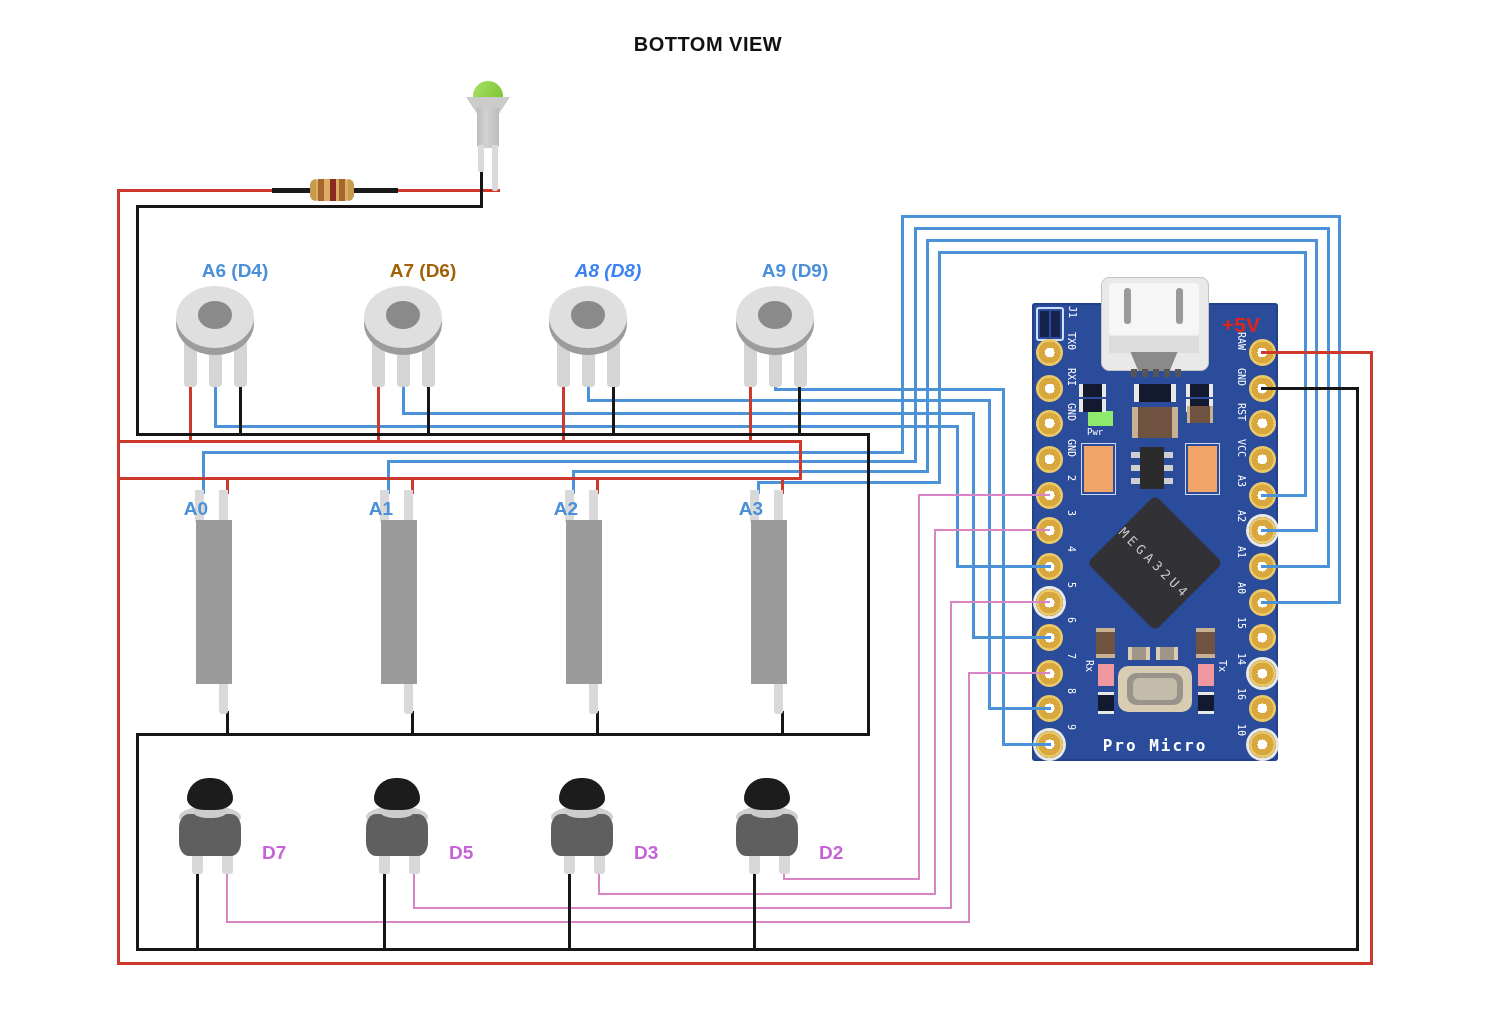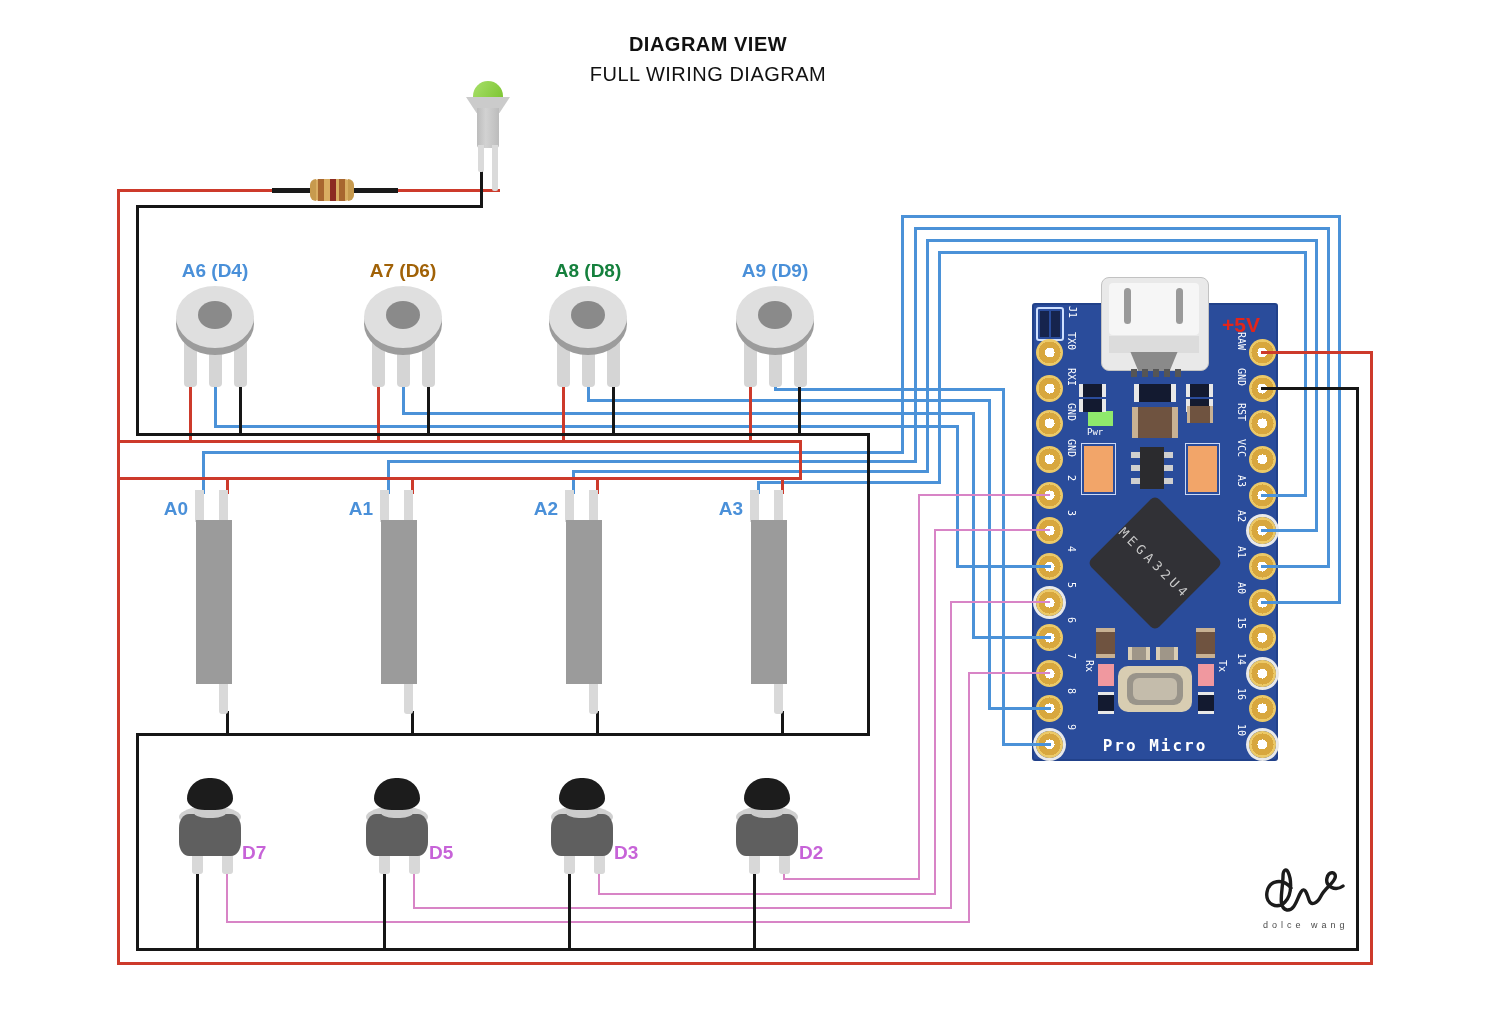--- a/index.html
+++ b/index.html
@@ -10,37 +10,36 @@
   #board-group{position:absolute;inset:0;z-index:1;}
   #wires{position:absolute;inset:0;z-index:2;}
   #components{position:absolute;inset:0;z-index:3;}
   #labels{position:absolute;inset:0;z-index:4;}
   
   .title-block{position:absolute;left:508px;top:33px;width:400px;text-align:center;z-index:4;}
   .title-main{font-size:20px;font-weight:bold;color:#111;letter-spacing:.5px;}
   .title-sub{font-size:20px;color:#111;margin-top:7px;letter-spacing:.5px;}
   .wire{position:absolute;}
   
-  .comp-label{position:absolute;font-weight:bold;font-size:19px;white-space:nowrap;}
+  .comp-label{position:absolute;font-weight:bold;font-size:19px;white-space:nowrap;margin-left:20px;}
   
   .silk{position:absolute;color:#fff;font-family:"DejaVu Sans Mono",monospace;font-size:10px;font-weight:normal;}
   .vert{writing-mode:vertical-rl;}
   .pad{position:absolute;width:27px;height:27px;border-radius:50%;
        background:radial-gradient(circle,#ffffff 0 5px,#d8a73e 5px 11px,#ecc967 11px 14px);}
   .pad.ring{box-shadow:0 0 0 3px #e9e9e9;}
   .logo-text{position:absolute;font-size:9px;letter-spacing:4px;color:#4a4a4a;white-space:nowrap;}
 </style>
 </head>
 <body>
 
 <div class="canvas">
 
   <div class="title-block">
-    <div class="title-main">DIAGRAM VIEW</div>
-    <div class="title-sub">FULL WIRING DIAGRAM</div>
+    <div class="title-main">BOTTOM VIEW</div>
   </div>
 
   <div id="board-group">
       <div class="abs" style="left: 1032px; top: 303px; width: 246px; height: 458px; background: rgb(42, 76, 155); border: 2px solid rgb(33, 65, 138); border-radius: 3px; box-sizing: border-box;"></div>
       <div class="abs" style="left: 1101px; top: 277px; width: 106px; height: 92px; background: rgb(233, 233, 233); border: 1px solid rgb(194, 194, 194); border-radius: 8px;"></div>
       <div class="abs" style="left: 1109px; top: 283px; width: 90px; height: 52px; background: rgb(246, 246, 246); border-radius: 4px;"></div>
       <div class="abs" style="left: 1124px; top: 288px; width: 7px; height: 36px; background: rgb(154, 154, 154); border-radius: 4px;"></div>
       <div class="abs" style="left: 1176px; top: 288px; width: 7px; height: 36px; background: rgb(154, 154, 154); border-radius: 4px;"></div>
       <div class="abs" style="left: 1109px; top: 336px; width: 90px; height: 17px; background: rgb(220, 220, 220);"></div>
       <div class="abs" style="left: 1126px; top: 352px; width: 56px; height: 19px; background: rgb(138, 138, 138); clip-path: polygon(8% 0px, 92% 0px, 78% 100%, 22% 100%);"></div>
@@ -334,32 +333,26 @@
         <div class="abs" style="left: 43.5px; top: 76px; width: 11px; height: 22px; background: rgb(216, 216, 216); border-radius: 0px 0px 3px 3px;"></div>
         <div class="abs" style="left: 1px; top: 30px; width: 62px; height: 22px; background: rgb(208, 208, 208); border-radius: 50%;"></div>
         <div class="abs" style="left: 1px; top: 38px; width: 62px; height: 42px; background: rgb(95, 95, 95); border-radius: 10px / 14px;"></div>
         <div class="abs" style="left: 16px; top: 28px; width: 32px; height: 14px; background: rgb(204, 204, 204); border-radius: 40%;"></div>
         <div class="abs" style="left: 9px; top: 2px; width: 46px; height: 32px; background: rgb(28, 28, 28); border-radius: 50% 50% 42% 42% / 70% 70% 38% 38%;"></div>
       </div>
     </div>
   <div id="labels">
       <div class="abs comp-label" style="left: 165px; top: 260px; width: 100px; height: 24px; color: rgb(74, 144, 217); text-align: center;">A6 (D4)</div>
       <div class="abs comp-label" style="left: 353px; top: 260px; width: 100px; height: 24px; color: #a16207; text-align: center;">A7 (D6)</div>
-      <div class="abs comp-label" style="left: 538px; top: 260px; width: 100px; height: 24px; color: #15803d; text-align: center;">A8 (D8)</div>
+      <div class="abs comp-label" style="left: 538px; top: 260px; width: 100px; height: 24px; color: #3b82f6; text-align: center; font-style: italic;">A8 (D8)</div>
       <div class="abs comp-label" style="left: 725px; top: 260px; width: 100px; height: 24px; color: rgb(74, 144, 217); text-align: center;">A9 (D9)</div>
       <div class="abs comp-label" style="left: 148px; top: 498px; width: 40px; height: 24px; color: rgb(74, 144, 217); text-align: right;">A0</div>
       <div class="abs comp-label" style="left: 333px; top: 498px; width: 40px; height: 24px; color: rgb(74, 144, 217); text-align: right;">A1</div>
       <div class="abs comp-label" style="left: 518px; top: 498px; width: 40px; height: 24px; color: rgb(74, 144, 217); text-align: right;">A2</div>
       <div class="abs comp-label" style="left: 703px; top: 498px; width: 40px; height: 24px; color: rgb(74, 144, 217); text-align: right;">A3</div>
       <div class="abs comp-label" style="left: 242px; top: 842px; width: 60px; height: 24px; color: rgb(199, 99, 216);">D7</div>
       <div class="abs comp-label" style="left: 429px; top: 842px; width: 60px; height: 24px; color: rgb(199, 99, 216);">D5</div>
       <div class="abs comp-label" style="left: 614px; top: 842px; width: 60px; height: 24px; color: rgb(199, 99, 216);">D3</div>
       <div class="abs comp-label" style="left: 799px; top: 842px; width: 60px; height: 24px; color: rgb(199, 99, 216);">D2</div>
     </div>
 
-  <div class="abs" style="left:1255px;top:862px;width:110px;height:80px;z-index:1;">
-    <svg width="110" height="58" viewBox="0 0 110 58" style="position:absolute;left:0;top:0;">
-      <path d="M36,26 C28,16 14,18 12,30 C10,42 22,48 30,40 C38,32 36,16 33,10 C31,6 28,8 28,14 C28,28 22,46 32,48 C40,49 42,36 46,30 C50,24 52,32 54,38 C56,44 62,42 66,34 C70,26 78,22 80,16 C82,10 74,8 72,16 C70,24 80,30 88,24" fill="none" stroke="#1b1b1b" stroke-width="3.4" stroke-linecap="round"></path>
-    </svg>
-    <div class="logo-text" style="left:8px;top:58px;">dolce wang</div>
-  </div>
 
 </div>
 
 </body></html>

